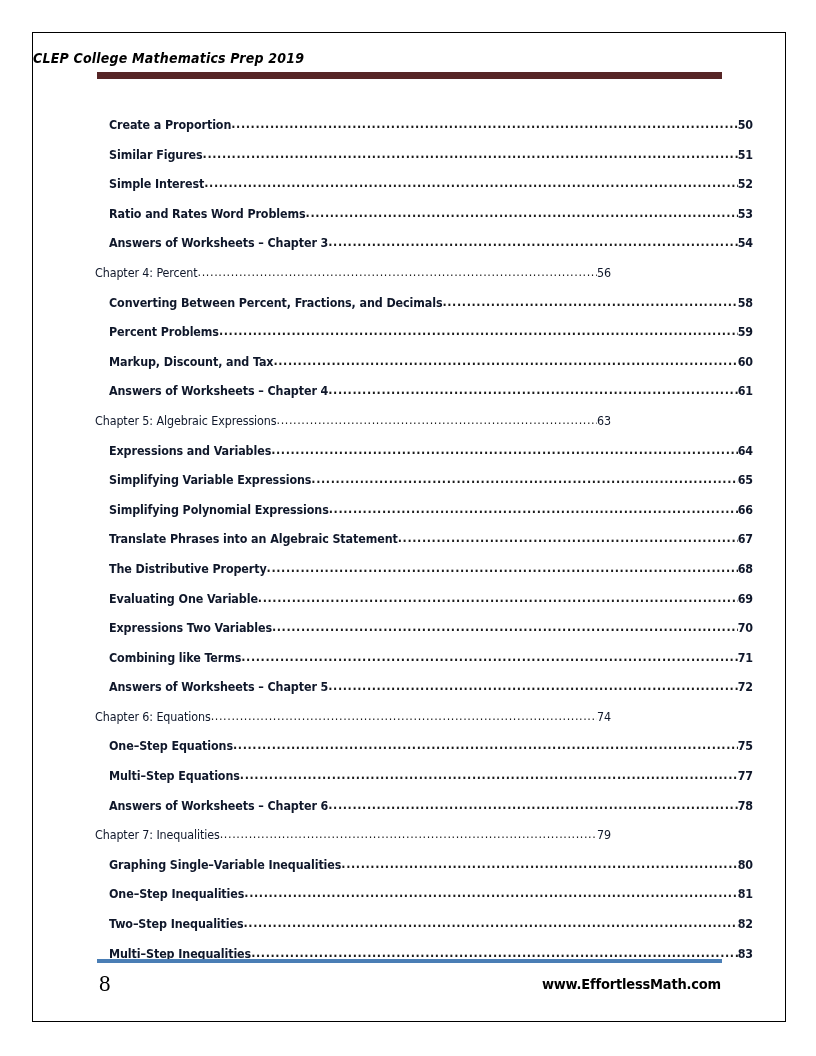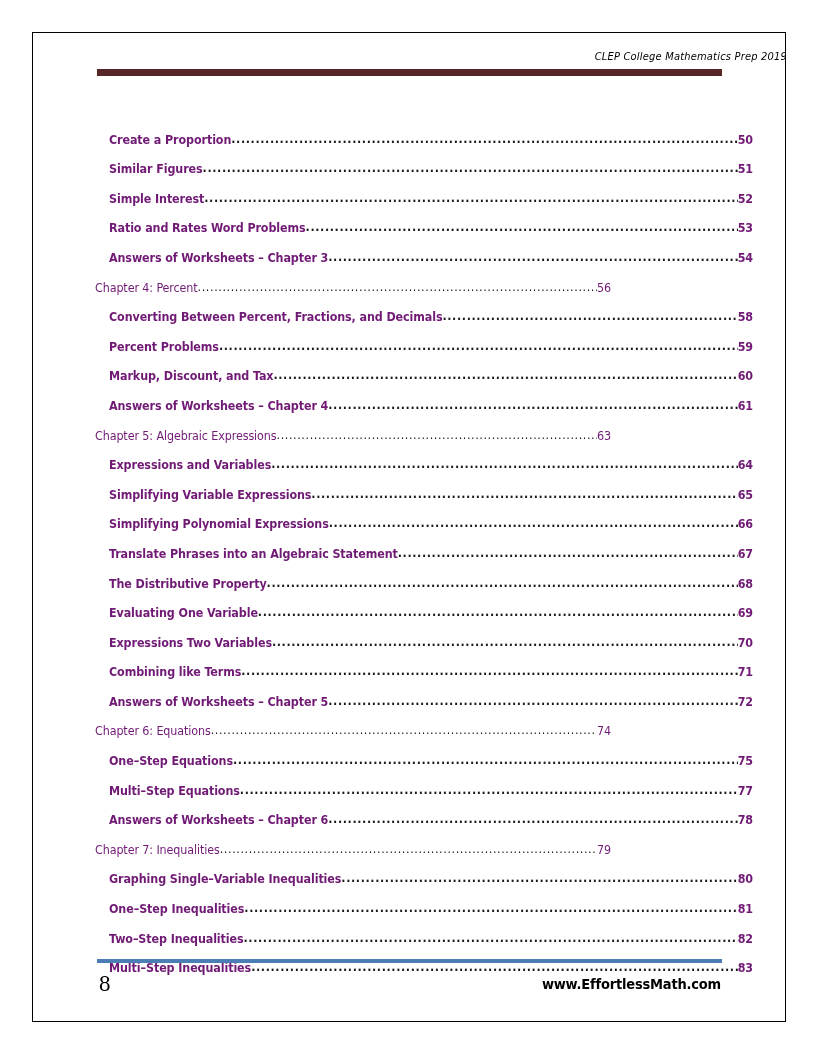--- a/index.html
+++ b/index.html
@@ -28,24 +28,24 @@
   }
 
   
   .running-header {
     position: absolute;
     left: 0;
     top: 0;
     width: 754px;
   }
   .header-title {
-    text-align: right;
+    text-align: left;
     font-family: "DejaVu Sans Condensed", "Liberation Sans", sans-serif;
-    font-size: 11px;
-    font-weight: normal;
+    font-size: 14px;
+    font-weight: bold;
     font-style: italic;
     letter-spacing: 0.2px;
     color: #000000;
     padding-top: 17px;
     white-space: nowrap;
   }
   .header-rule {
     margin: 6px auto 0 auto;
     margin-left: 64px;
     width: 625px;
@@ -56,23 +56,23 @@
   
   .toc {
     position: absolute;
     left: 0;
     top: 84px;
     width: 754px;
   }
 
   .toc-entry {
     display: flex;
-    align-items: flex-end;
+    align-items: flex-start;
     font-size: 12.4px;
-    color: #701a75;
+    color: #0f172a;
     height: 29.6px;
     white-space: nowrap;
     overflow: hidden;
   }
 
   
   .toc-entry.level-topic {
     padding-left: 76px;
     padding-right: 34px;
     font-family: "DejaVu Sans Condensed", "Liberation Sans", sans-serif;
@@ -100,21 +100,20 @@
     font-size: 12.4px;
     letter-spacing: 0.6px;
     color: #1a1a1a;
   }
   .toc-leader::before {
     content: "......................................................................................................................................................................................................";
   }
   .toc-page {
     flex: 0 0 auto;
     text-align: right;
-    margin-top: 8px;
   }
 
   
   .page-footer {
     position: absolute;
     left: 0;
     bottom: 0;
     width: 754px;
   }
   .footer-rule {

